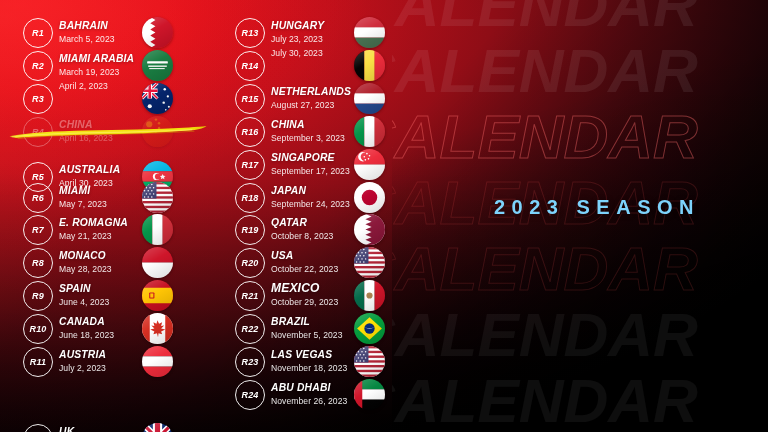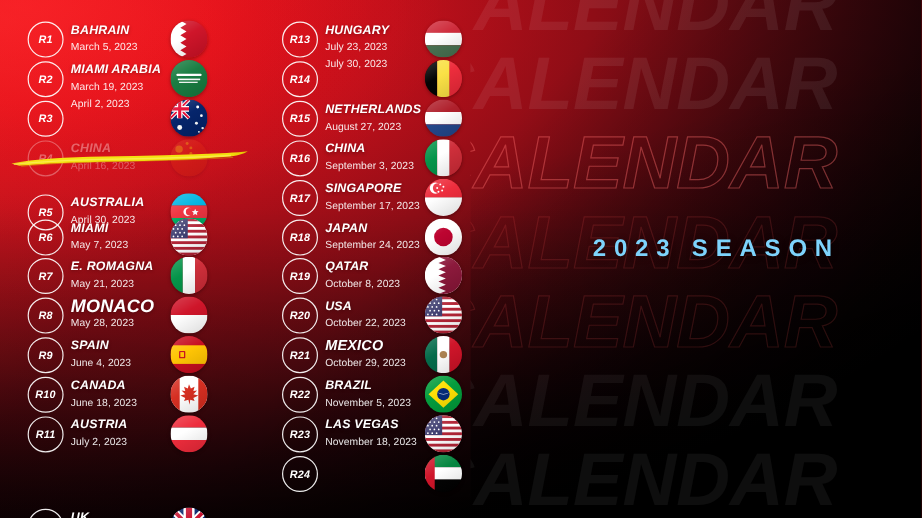--- a/index.html
+++ b/index.html
@@ -347,21 +347,21 @@
             <rect width="20" height="60" fill="#009246"></rect>
             <rect x="20" width="20" height="60" fill="#fff"></rect>
             <rect x="40" width="20" height="60" fill="#ce2b37"></rect>
           </svg>
           <div class="flag-gloss"></div>
         </div>
       </div>
       <div class="race-row" style="top: 246.3px;">
         <div class="badge">R8</div>
         <div class="race-text">
-          <div class="race-name" style="font-size: 15px;">MONACO</div>
+          <div class="race-name" style="font-size: 10px;">MONACO</div>
           <div class="race-date">May 28, 2023</div>
         </div>
         <div class="flag">
           <svg class="fg" viewBox="0 0 60 60" preserveAspectRatio="xMidYMid slice">
             <rect width="60" height="30" fill="#ce1126"></rect>
             <rect y="30" width="60" height="30" fill="#fff"></rect>
           </svg>
           <div class="flag-gloss"></div>
         </div>
       </div>
@@ -648,20 +648,24 @@
               <circle cx="5" cy="29" r="1.4"></circle>
               <circle cx="12" cy="29" r="1.4"></circle>
               <circle cx="19" cy="29" r="1.4"></circle>
             </g>
           </svg>
           <div class="flag-gloss"></div>
         </div>
       </div>
       <div class="race-row" style="top: 377.9px;">
         <div class="badge">R24</div>
+        <div class="race-text">
+          <div class="race-name" style="font-size: 10.3px;">ABU DHABI</div>
+          <div class="race-date">November 26, 2023</div>
+        </div>
         <div class="flag">
           <svg class="fg" viewBox="0 0 60 60" preserveAspectRatio="xMidYMid slice">
             <rect width="60" height="20" fill="#00843d"></rect>
             <rect y="20" width="60" height="20" fill="#fff"></rect>
             <rect y="40" width="60" height="20" fill="#000"></rect>
             <rect width="16" height="60" fill="#ce1126"></rect>
           </svg>
           <div class="flag-gloss"></div>
         </div>
       </div>

